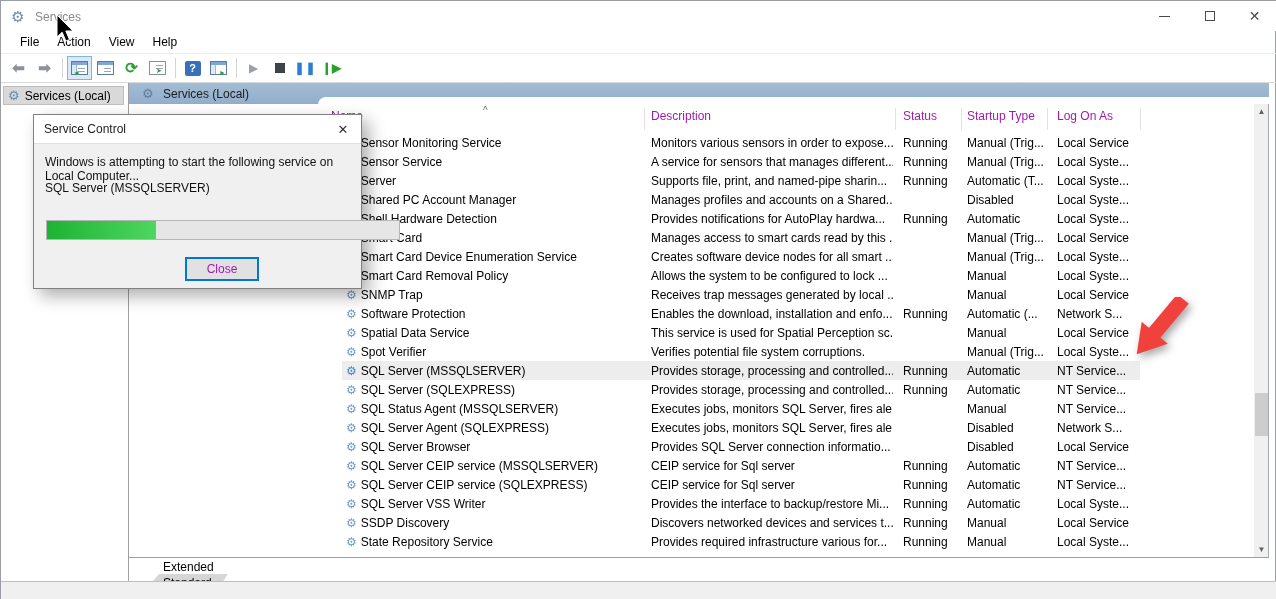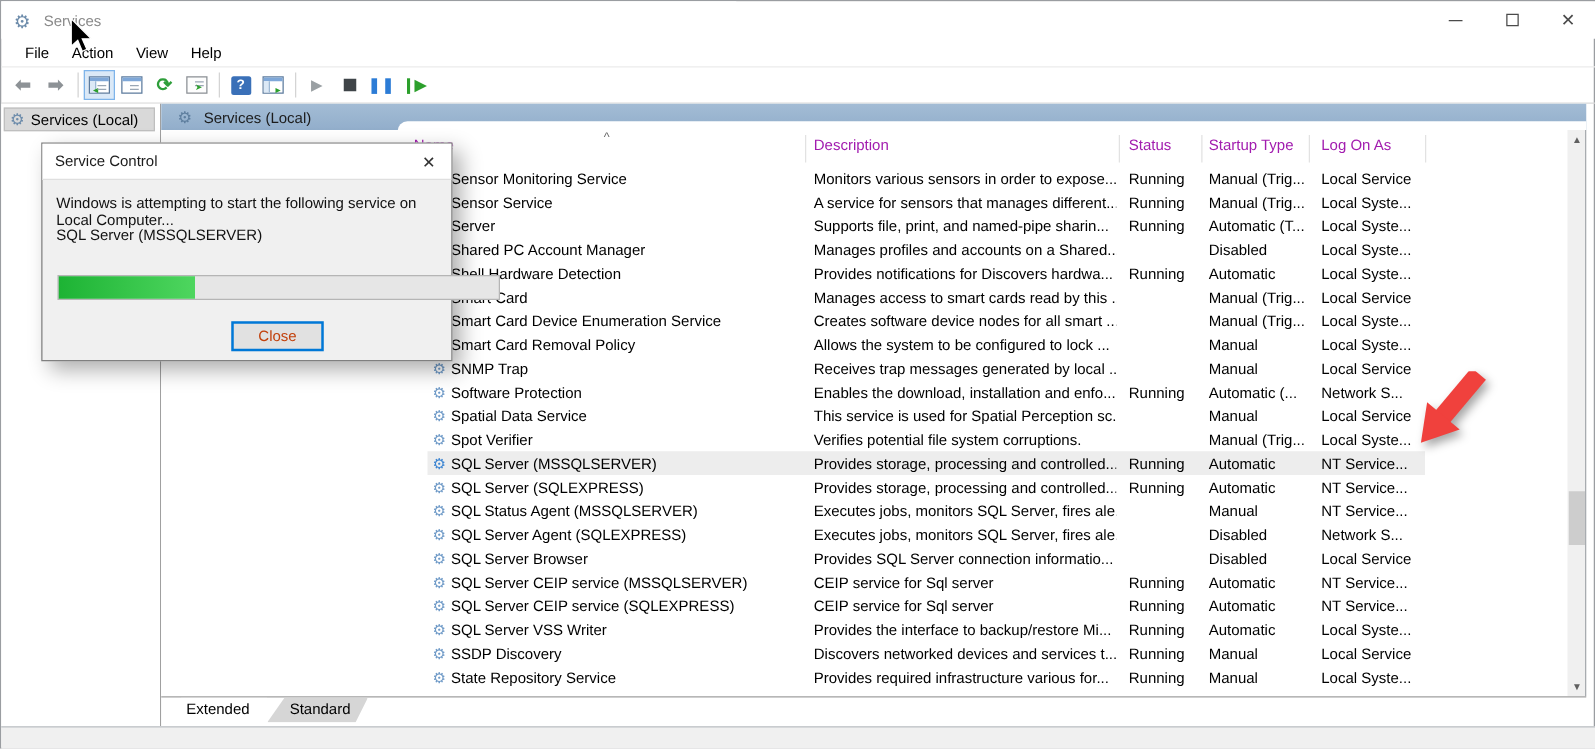--- a/index.html
+++ b/index.html
@@ -80,37 +80,37 @@
   .c-logon { padding-left:10px; }
 
   
   .vscroll { position:absolute; left:1125px; top:21px; width:15px; height:453px; background:#f0f0f0; border-right:1px solid #a8acb0; }
   .vs-btn { position:absolute; left:0; width:15px; height:15px; color:#606060; font-size:8px; display:flex; align-items:center; justify-content:center; }
   .vs-up { top:0; } .vs-down { bottom:0; }
   .vs-thumb { position:absolute; left:1px; top:289px; width:13px; height:43px; background:#cdcdcd; }
 
   
   .list-bottom-line { position:absolute; left:0; top:474px; width:1140px; height:1px; background:#a0a0a0; }
-  .tabs { position:absolute; left:2px; top:475px; height:20px; display:flex; }
+  .tabs { position:absolute; left:16px; top:475px; height:20px; display:flex;flex-direction:column; }
   .tab { height:20px; padding:2px 14px 0 18px; clip-path:polygon(14px 0, 100% 0, calc(100% - 10px) 100%, 0 100%); background:#d6d6d6; border-top:none; position:relative; }
   .tab.sel { background:#fff; }
 
   
   .statusbar { left:0; top:580px; width:1276px; height:19px; background:#f0f0f0; border-top:1px solid #bcc0c4; }
 
   
   .dialog { left:32px; top:113px; width:329px; height:175px; background:#f0f0f0; border:1px solid #808080; box-shadow:7px 7px 16px rgba(0,0,0,.32); z-index:50; }
   .dlg-title { position:absolute; left:0; top:0; width:100%; height:29px; background:#fff; border-bottom:1px solid #dfdfdf; }
   .dlg-title .txt { position:absolute; left:10px; top:7px; color:#1c1c1c; }
   .dlg-x { position:absolute; right:6px; top:3px; width:24px; height:22px; display:flex; align-items:center; justify-content:center; color:#333; font-size:13px; }
   .dlg-msg { position:absolute; left:11px; top:40px; color:#111; }
   .dlg-svc { position:absolute; left:11px; top:66px; color:#111; }
   .pbar { position:absolute; left:12px; top:105px; width:354px; height:20px; background:#e6e6e6; border:1px solid #b5b5b5; }
   .pfill { height:100%; background:linear-gradient(90deg,#1db334,#4ed65f); }
-  .dlg-close { position:absolute; left:151px; top:142px; width:74px; height:24px; background:#e1e1e1; border:2px solid #0078d7; display:flex; align-items:center; justify-content:center; color:#c2410c; }
+  .dlg-close { position:absolute; left:151px; top:142px; width:74px; height:24px; background:#e1e1e1; border:2px solid #0078d7; display:flex; align-items:center; justify-content:center; color:#a21caf; }
 
   
   .red-arrow { left:1124px; top:296px; z-index:60; filter:drop-shadow(3px 4px 4px rgba(0,0,0,.35)); }
 
   
   .cursor { left:55px; top:14px; z-index:100; }
 </style>
 </head>
 <body>
 
@@ -264,21 +264,21 @@
             <span class="cell c-desc">Manages profiles and accounts on a Shared...</span>
             <span class="cell c-status"></span>
             <span class="cell c-startup">Disabled</span>
             <span class="cell c-logon">Local Syste...</span>
           </div>
           <div class="row">
             <span class="cell c-name">
               <span class="gear">⚙</span>
               <span>Shell Hardware Detection</span>
             </span>
-            <span class="cell c-desc">Provides notifications for Discovers hardwa...</span>
+            <span class="cell c-desc">Provides notifications for AutoPlay hardwa...</span>
             <span class="cell c-status">Running</span>
             <span class="cell c-startup">Automatic</span>
             <span class="cell c-logon">Local Syste...</span>
           </div>
           <div class="row">
             <span class="cell c-name">
               <span class="gear">⚙</span>
               <span>Smart Card</span>
             </span>
             <span class="cell c-desc">Manages access to smart cards read by this ...</span>

